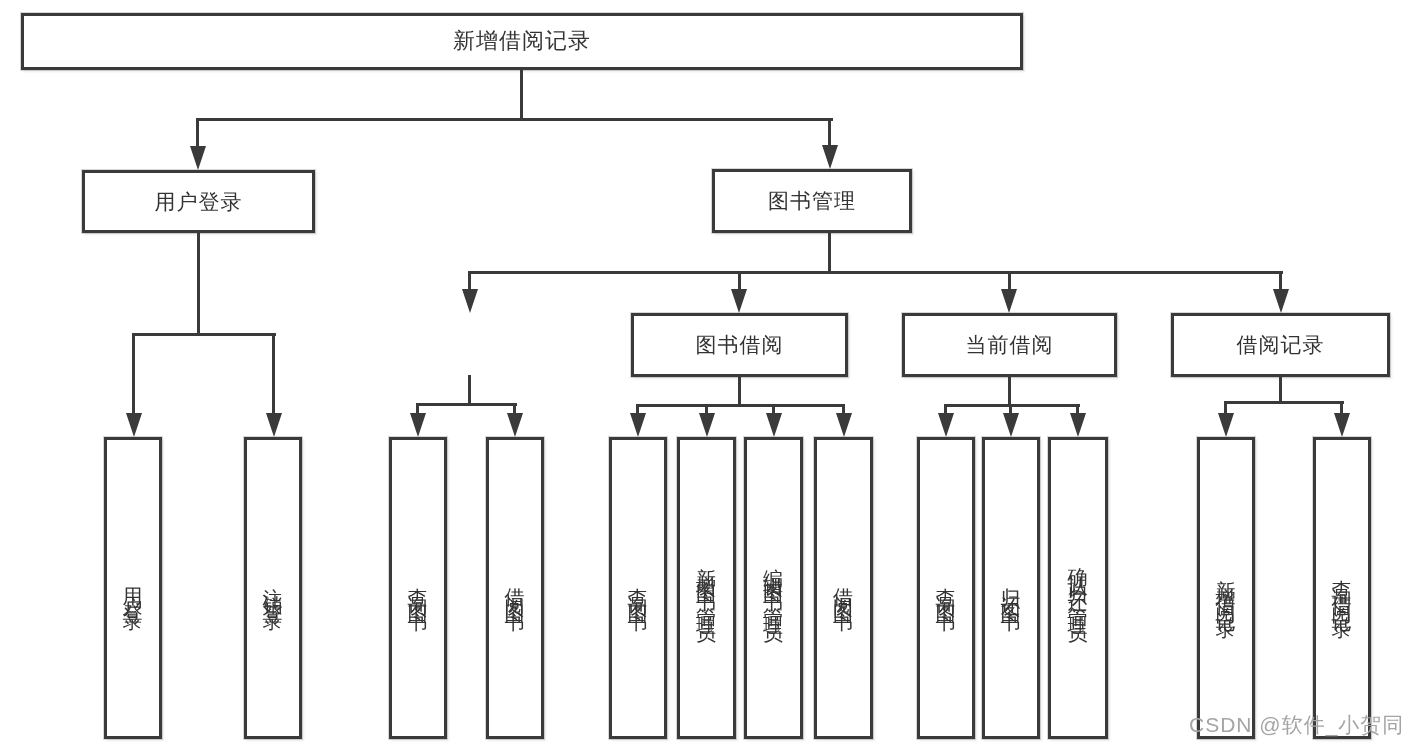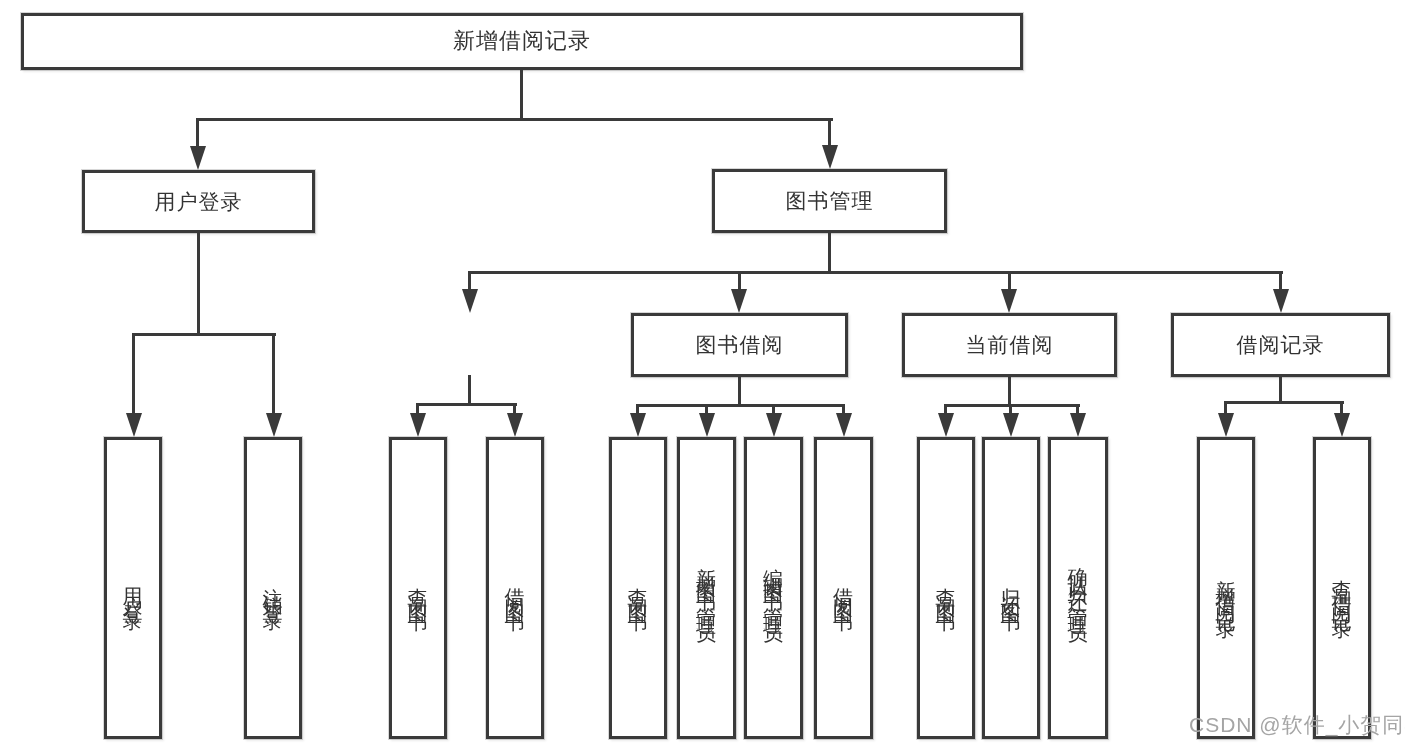--- a/index.html
+++ b/index.html
@@ -44,21 +44,21 @@
   <div class="vline" style="left:520px;top:68px;height:52px;"></div>
   <div class="hline" style="left:197px;top:118px;width:636px;"></div>
   <div class="vline" style="left:196px;top:118px;height:31px;"></div>
   <div class="arrow" style="left:198px;top:146px;"></div>
   <div class="vline" style="left:828px;top:118px;height:30px;"></div>
   <div class="arrow" style="left:830px;top:145px;"></div>
 
   <div class="node" style="left:82px;top:170px;width:233px;height:63px;">
     <span class="lbl">用户登录</span>
   </div>
-  <div class="node" style="left:712px;top:169px;width:235px;height:64px;">
+  <div class="node" style="left:712px;top:169px;width:200px;height:64px;">
     <span class="lbl">图书管理</span>
   </div>
 
   <div class="vline" style="left:197px;top:231px;height:104px;"></div>
   <div class="hline" style="left:132px;top:333px;width:144px;"></div>
   <div class="vline" style="left:132px;top:333px;height:84px;"></div>
   <div class="arrow" style="left:133.5px;top:413px;"></div>
   <div class="vline" style="left:272px;top:333px;height:84px;"></div>
   <div class="arrow" style="left:273.5px;top:413px;"></div>
 

